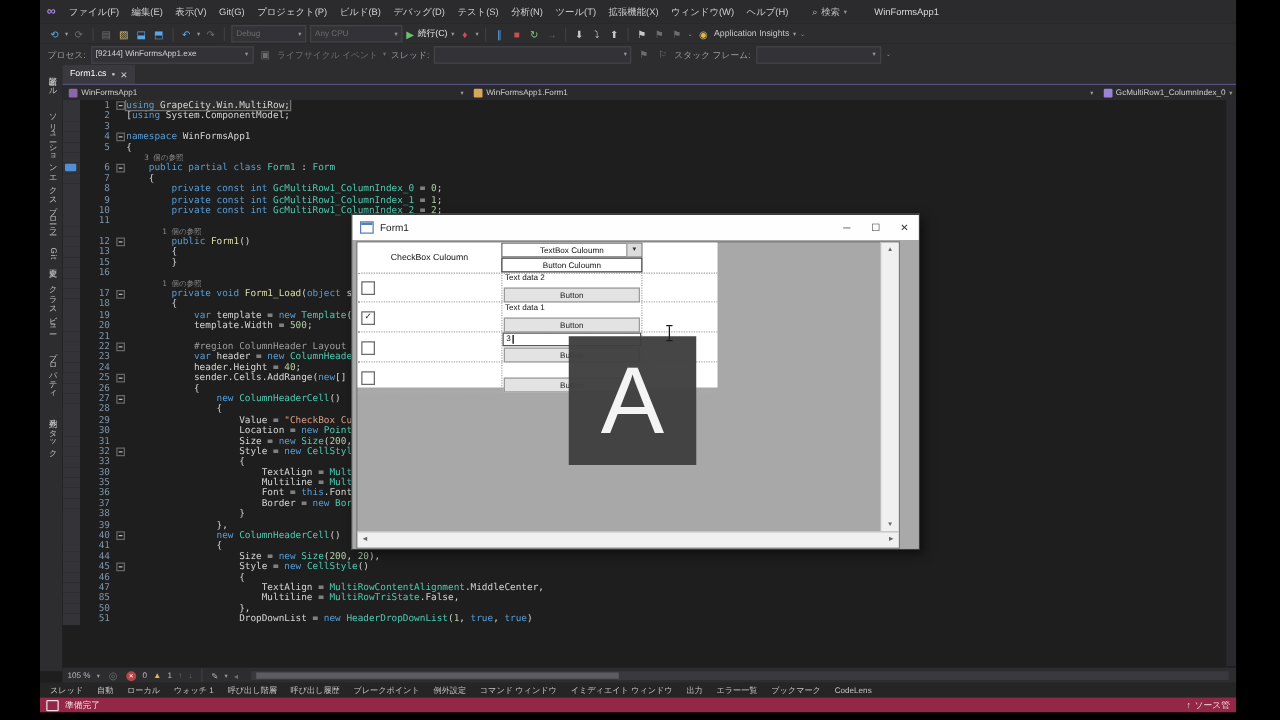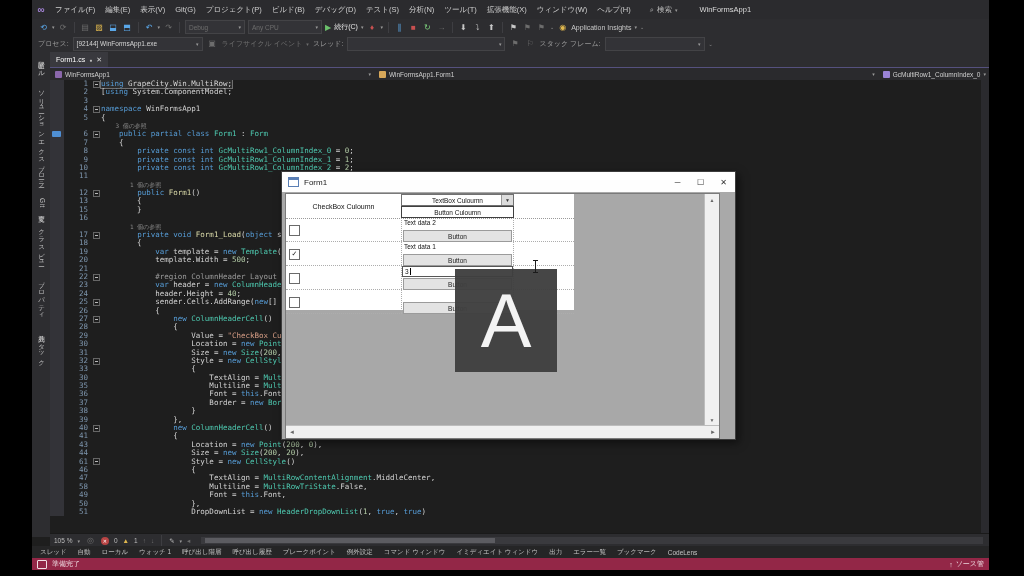--- a/index.html
+++ b/index.html
@@ -553,61 +553,49 @@
           <span class="c-body"><span class="tk-d">                </span><span class="tk-k">new</span><span class="tk-d"> </span><span class="tk-t">ColumnHeaderCell</span><span class="tk-d">()</span></span>
         </div>
         <div class="code-line">
           <span class="c-margin"></span>
           <span class="c-ln">41</span>
           <span class="c-fold"></span>
           <span class="c-body"><span class="tk-d">                {</span></span>
         </div>
         <div class="code-line">
           <span class="c-margin"></span>
-          <span class="c-ln">43</span>
-          <span class="c-fold"></span>
-          <span class="c-body"><span class="tk-d">                    Location = </span><span class="tk-k">new</span><span class="tk-d"> </span><span class="tk-t">Point</span><span class="tk-d">(</span><span class="tk-n">200</span><span class="tk-d">, </span><span class="tk-n">0</span><span class="tk-d">),</span></span>
-        </div>
-        <div class="code-line">
-          <span class="c-margin"></span>
           <span class="c-ln">44</span>
           <span class="c-fold"></span>
           <span class="c-body"><span class="tk-d">                    Size = </span><span class="tk-k">new</span><span class="tk-d"> </span><span class="tk-t">Size</span><span class="tk-d">(</span><span class="tk-n">200</span><span class="tk-d">, </span><span class="tk-n">20</span><span class="tk-d">),</span></span>
         </div>
         <div class="code-line">
           <span class="c-margin"></span>
-          <span class="c-ln">61</span>
+          <span class="c-ln">45</span>
           <span class="c-fold">
             <span class="foldbox"></span>
           </span>
           <span class="c-body"><span class="tk-d">                    Style = </span><span class="tk-k">new</span><span class="tk-d"> </span><span class="tk-t">CellStyle</span><span class="tk-d">()</span></span>
         </div>
         <div class="code-line">
           <span class="c-margin"></span>
           <span class="c-ln">46</span>
           <span class="c-fold"></span>
           <span class="c-body"><span class="tk-d">                    {</span></span>
         </div>
         <div class="code-line">
           <span class="c-margin"></span>
           <span class="c-ln">47</span>
           <span class="c-fold"></span>
           <span class="c-body"><span class="tk-d">                        TextAlign = </span><span class="tk-t">MultiRowContentAlignment</span><span class="tk-d">.MiddleCenter,</span></span>
         </div>
         <div class="code-line">
           <span class="c-margin"></span>
-          <span class="c-ln">58</span>
+          <span class="c-ln">85</span>
           <span class="c-fold"></span>
           <span class="c-body"><span class="tk-d">                        Multiline = </span><span class="tk-t">MultiRowTriState</span><span class="tk-d">.False,</span></span>
-        </div>
-        <div class="code-line">
-          <span class="c-margin"></span>
-          <span class="c-ln">49</span>
-          <span class="c-fold"></span>
-          <span class="c-body"><span class="tk-d">                        Font = </span><span class="tk-k">this</span><span class="tk-d">.Font,</span></span>
         </div>
         <div class="code-line">
           <span class="c-margin"></span>
           <span class="c-ln">50</span>
           <span class="c-fold"></span>
           <span class="c-body"><span class="tk-d">                    },</span></span>
         </div>
         <div class="code-line">
           <span class="c-margin"></span>
           <span class="c-ln">51</span>

